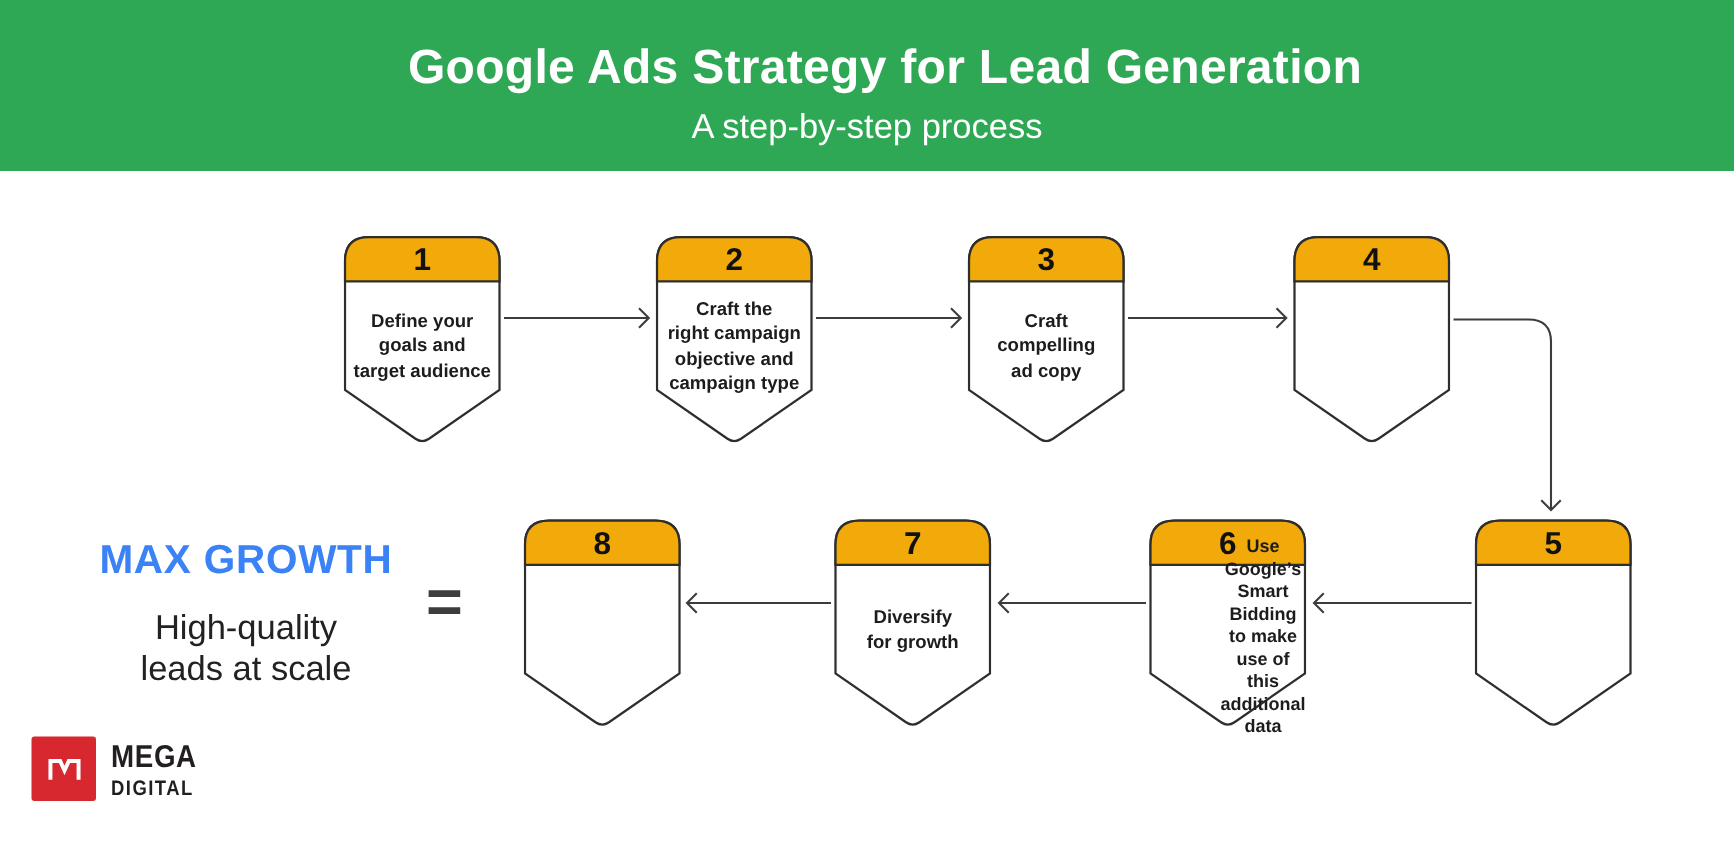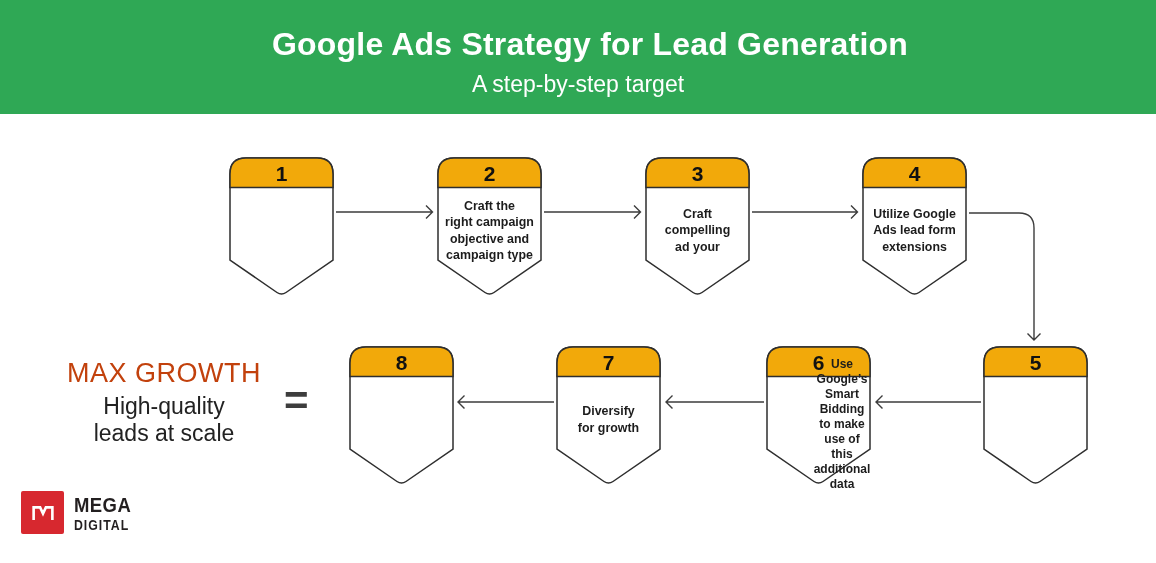--- a/index.html
+++ b/index.html
@@ -39,24 +39,24 @@
     font-size:12.4px;font-weight:600;line-height:1.3;color:#1c1c1c;
   }
   
   .arrows{position:absolute;left:0;top:0;width:1156px;height:563px;pointer-events:none;}
   .arrows path{fill:none;stroke:#3c3c3c;stroke-width:1.4;}
   
   .result{
     position:absolute;left:55px;top:358px;width:218px;text-align:center;
   }
   .result-headline{
-    font-size:27px;font-weight:400;color:#c2410c;letter-spacing:.5px;
+    font-size:27px;font-weight:700;color:#3b82f6;letter-spacing:.5px;
   }
   .result-sub{
-    margin-top:4px;font-size:23px;font-weight:400;color:#222222;
+    margin-top:16px;font-size:23px;font-weight:400;color:#222222;
     line-height:1.18;white-space:pre-line;
   }
   .equals{
     position:absolute;left:284px;top:377px;
     font-size:42px;font-weight:900;color:#3d3d3d;
   }
   
   .logo{position:absolute;left:21px;top:491px;display:flex;align-items:center;justify-content:space-between;}
   .logo-mark{
     width:43px;height:43px;background:#d7282f;border-radius:2px;
@@ -65,39 +65,42 @@
   .logo-mark svg{width:30px;height:30px;}
   .logo-text{margin-left:10px;color:#231f20;transform:scaleX(.88);transform-origin:left center;}
   .logo-name{font-size:21px;font-weight:700;letter-spacing:.5px;line-height:1;}
   .logo-sub{font-size:14px;font-weight:700;letter-spacing:1.1px;line-height:1;margin-top:3px;}
 </style>
 </head>
 <body>
 
 <div class="header">
   <div class="title">Google Ads Strategy for Lead Generation</div>
-  <div class="subtitle">A step-by-step target</div>
+  <div class="subtitle">A step-by-step process</div>
 </div>
 
 <svg class="arrows">
   <path d="M336,212 H432 M426,205.5 L432.5,212 L426,218.5"></path>
   <path d="M544,212 H640 M634,205.5 L640.5,212 L634,218.5"></path>
   <path d="M752,212 H857 M851,205.5 L857.5,212 L851,218.5"></path>
   <path d="M969,213 H1019 Q1034,213 1034,228 V340 M1027.5,333.5 L1034,340 L1040.5,333.5"></path>
   <path d="M981,402 H876 M882.5,395.5 L876,402 L882.5,408.5"></path>
   <path d="M764,402 H666 M672.5,395.5 L666,402 L672.5,408.5"></path>
   <path d="M554,402 H458 M464.5,395.5 L458,402 L464.5,408.5"></path>
 </svg>
 
 <div class="badge" style="left:229px;top:157px">
   <svg viewBox="0 0 105 138">
     <path class="badge-body" d="M17,1 H88 Q104,1 104,17 V103 L57,135.5 Q52.5,138.6 48,135.5 L1,103 V17 Q1,1 17,1 Z"></path>
     <path class="badge-band" d="M17,1 H88 Q104,1 104,17 V30.5 H1 V17 Q1,1 17,1 Z"></path>
   </svg>
   <div class="badge-num">1</div>
+  <div class="badge-text">Define your
+goals and
+target audience</div>
 </div>
 
 <div class="badge" style="left:437px;top:157px">
   <svg viewBox="0 0 105 138">
     <path class="badge-body" d="M17,1 H88 Q104,1 104,17 V103 L57,135.5 Q52.5,138.6 48,135.5 L1,103 V17 Q1,1 17,1 Z"></path>
     <path class="badge-band" d="M17,1 H88 Q104,1 104,17 V30.5 H1 V17 Q1,1 17,1 Z"></path>
   </svg>
   <div class="badge-num">2</div>
   <div class="badge-text">Craft the
 right campaign
@@ -106,32 +109,29 @@
 </div>
 
 <div class="badge" style="left:645px;top:157px">
   <svg viewBox="0 0 105 138">
     <path class="badge-body" d="M17,1 H88 Q104,1 104,17 V103 L57,135.5 Q52.5,138.6 48,135.5 L1,103 V17 Q1,1 17,1 Z"></path>
     <path class="badge-band" d="M17,1 H88 Q104,1 104,17 V30.5 H1 V17 Q1,1 17,1 Z"></path>
   </svg>
   <div class="badge-num">3</div>
   <div class="badge-text">Craft
 compelling
-ad your</div>
+ad copy</div>
 </div>
 
 <div class="badge" style="left:862px;top:157px">
   <svg viewBox="0 0 105 138">
     <path class="badge-body" d="M17,1 H88 Q104,1 104,17 V103 L57,135.5 Q52.5,138.6 48,135.5 L1,103 V17 Q1,1 17,1 Z"></path>
     <path class="badge-band" d="M17,1 H88 Q104,1 104,17 V30.5 H1 V17 Q1,1 17,1 Z"></path>
   </svg>
   <div class="badge-num">4</div>
-  <div class="badge-text">Utilize Google
-Ads lead form
-extensions</div>
 </div>
 
 <div class="badge" style="left:983px;top:346px">
   <svg viewBox="0 0 105 138">
     <path class="badge-body" d="M17,1 H88 Q104,1 104,17 V103 L57,135.5 Q52.5,138.6 48,135.5 L1,103 V17 Q1,1 17,1 Z"></path>
     <path class="badge-band" d="M17,1 H88 Q104,1 104,17 V30.5 H1 V17 Q1,1 17,1 Z"></path>
   </svg>
   <div class="badge-num">5</div>
 </div>
 

